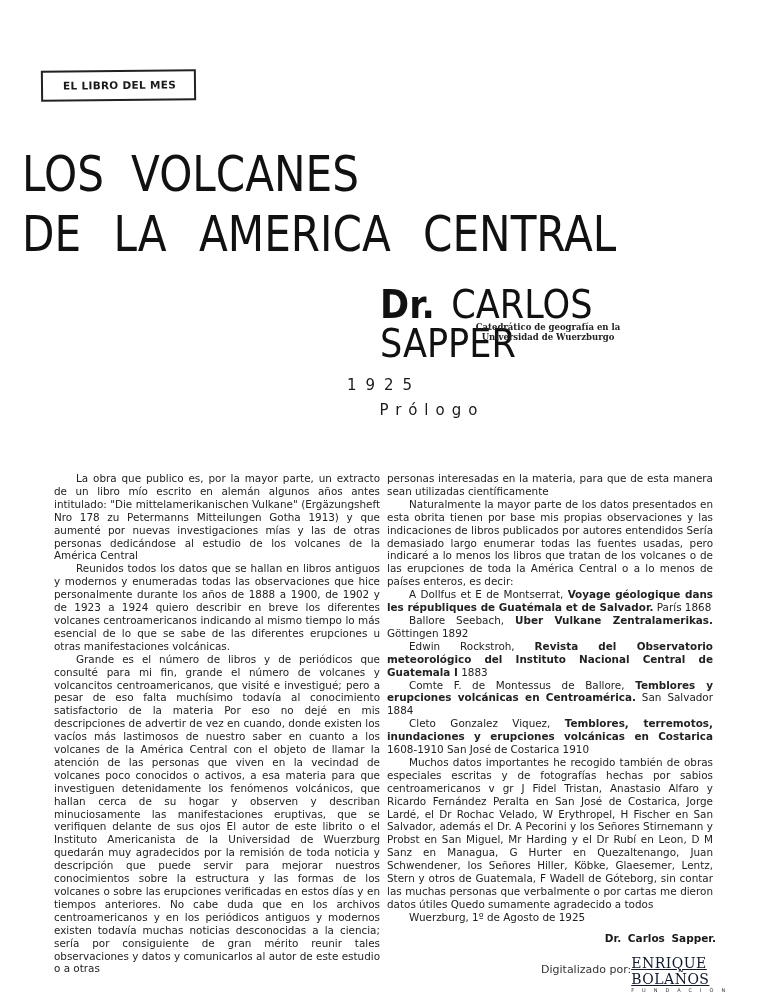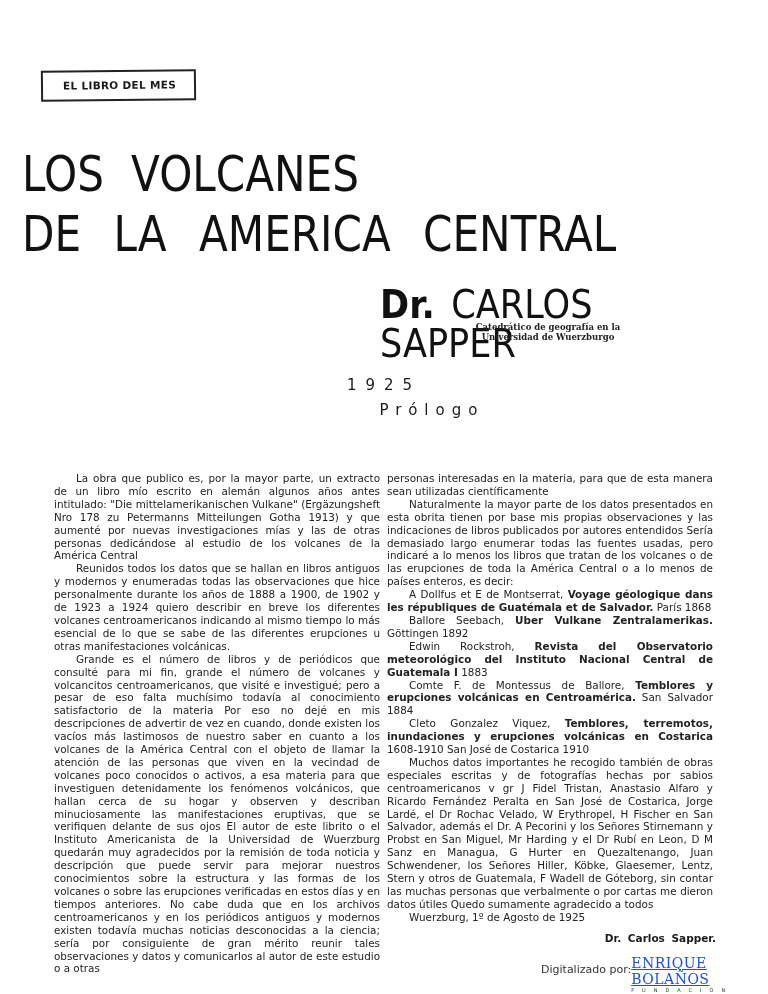--- a/index.html
+++ b/index.html
@@ -17,21 +17,21 @@
   .col { position: absolute; top: 424px; width: 326px; font-size: 10.4px; line-height: 12.9px; text-align: justify; color: #222; margin-top: 48px; }
   .col.left { left: 54px; }
   .col.right { left: 387px; }
   .col p { margin: 0; text-indent: 22px; }
   .col p.noind { text-indent: 0; }
   .col b { font-weight: bold; }
   .signature { position: absolute; right: 52px; top: 932px; font-size: 10.5px; font-weight: bold; word-spacing: 3px; }
   .digit { position: absolute; left: 541px; top: 955px; display: flex; align-items: flex-start; }
   .digit-label { font-size: 11px; color: #333; margin-top: 8px; }
   .logo { display: flex; flex-direction: column; width: 132px; }
-  .logo-name { font-family: "DejaVu Serif", serif; font-size: 14px; color: #1d4ed8; text-decoration: underline; letter-spacing: 0.5px; line-height: 16px; }
+  .logo-name { font-family: "DejaVu Serif", serif; font-size: 14px; color: #0f172a; text-decoration: underline; letter-spacing: 0.5px; line-height: 16px; }
   .logo-fund { font-size: 5px; letter-spacing: 8px; color: #333; line-height: 7px; }
 </style>
 </head>
 <body>
 
 <div class="section-box">
   <span>EL LIBRO DEL MES</span>
 </div>
 
 <div class="title t1">LOS VOLCANES</div>

